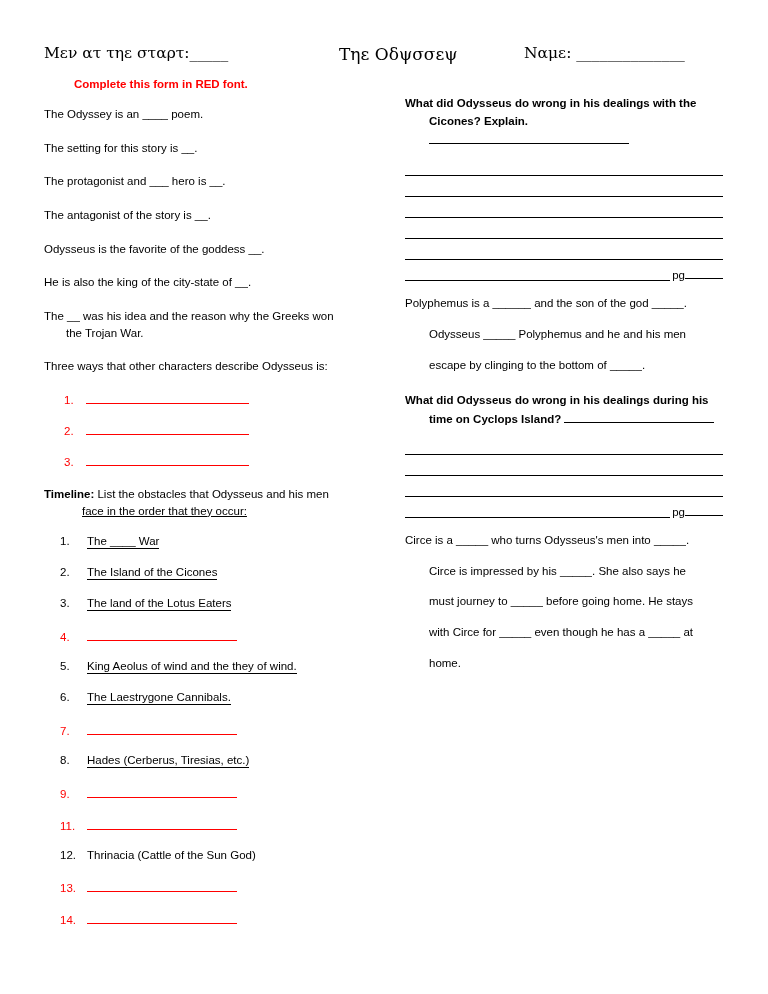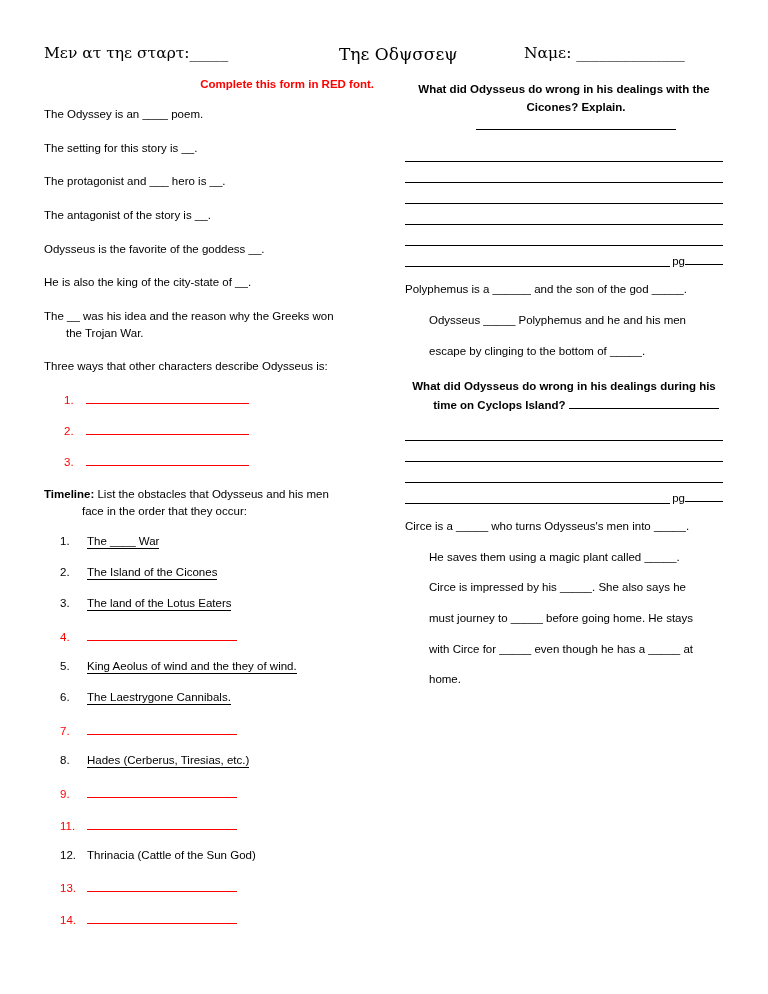--- a/index.html
+++ b/index.html
@@ -66,21 +66,21 @@
     position: absolute;
     left: 405px;
     top: 78px;
     width: 318px;
   }
 
   .red-note {
     color: #ff0000;
     font-weight: bold;
     font-size: 11.5px;
-    text-align: right;
+    text-align: left;
     margin: 0 0 16px 0;
     padding-left: 30px;
   }
 
   .stmt {
     font-size: 11.5px;
     line-height: 1.45;
     margin: 0 0 17px 0;
   }
   .stmt.indent-wrap {
@@ -118,20 +118,21 @@
 
   .timeline-head {
     font-size: 11.5px;
     line-height: 1.45;
     margin: 0 0 16px 0;
   }
   .timeline-head b { font-weight: bold; }
   .timeline-head .w2 {
     display: block;
     padding-left: 38px;
+    text-decoration: underline;
   }
 
   ol.timeline {
     margin: 0;
     padding: 0;
     list-style: none;
     font-size: 11.5px;
   }
   ol.timeline li {
     margin: 0 0 17px 0;
@@ -159,22 +160,21 @@
   }
   ol.timeline li.plain .txt {
     border-bottom: none;
   }
 
   
   .q-head {
     font-size: 11.5px;
     font-weight: bold;
     line-height: 1.6;
-    margin: 2px 0 6px 0;
-    text-align: center;
+    margin: 16px 0 6px 0;
   }
   .q-head .w2 {
     display: block;
     padding-left: 24px;
   }
   .q-head .tail {
     display: inline-block;
     width: 200px;
     border-bottom: 1px solid #000;
     height: 12px;
@@ -348,21 +348,20 @@
     </div>
 
     <div class="rule"></div>
     <div class="rule"></div>
     <div class="rule"></div>
     <div class="rule last">
       <span class="pg"><span>pg</span><span class="pgblank"></span></span>
     </div>
 
     <p class="rsent">Circe is a _____ who turns Odysseus's men into _____.</p>
-    <p class="rsent ind">He saves them using a magic plant called _____.</p>
     <p class="rsent ind">Circe is impressed by his _____. She also says he</p>
     <p class="rsent ind">must journey to _____ before going home. He stays</p>
     <p class="rsent ind">with Circe for _____ even though he has a _____ at</p>
     <p class="rsent ind">home.</p>
 
   </div>
 
 </div>
 
 </body></html>

